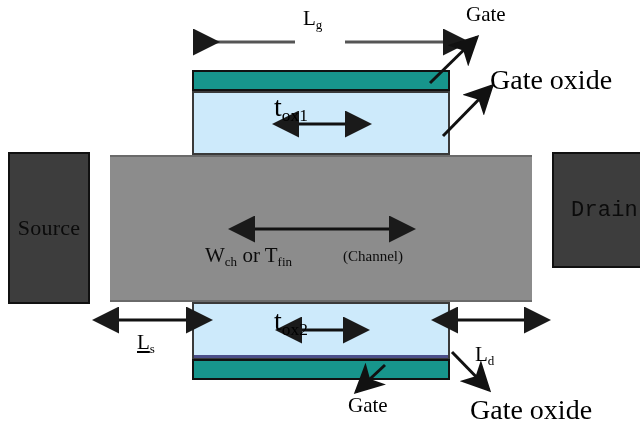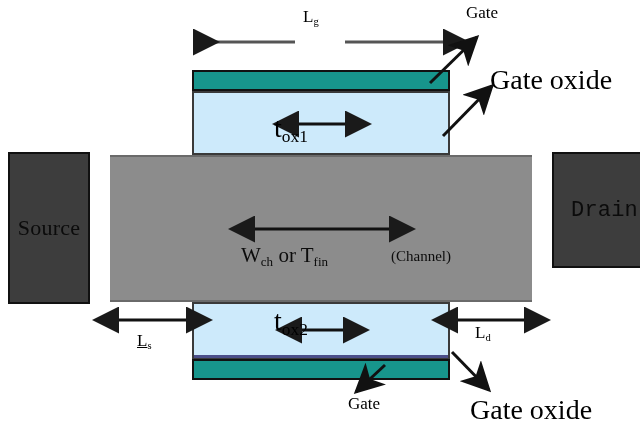--- a/index.html
+++ b/index.html
@@ -39,31 +39,31 @@
     background:#4b4f8a;
   }
 
   
   .lbl{
     position:absolute;
     color:#000;
     white-space:nowrap;
     line-height:1;
   }
-  .lbl.big{font-size:17px;}
+  .lbl.big{font-size:21px;}
   .lbl.mid{font-size:28px;}
   sub{font-size:.62em;vertical-align:-.28em;letter-spacing:0;}
 
   .chan-text{
     position:absolute;
     font-size:21px;color:#0c0c0c;white-space:nowrap;
   }
   .chan-sub{
     position:absolute;
-    font-size:15px;color:#0c0c0c;white-space:nowrap;margin-left:48px;
+    font-size:15px;color:#0c0c0c;white-space:nowrap;
   }
 
   svg.ov{position:absolute;left:0;top:0;width:640px;height:426px;overflow:visible;}
 </style>
 </head>
 <body>
 
 <div id="stage">
 
   <div class="block gatebar" style="left:192px;top:70px;width:258px;height:21px;"></div>
@@ -132,40 +132,40 @@
   </svg>
 
   <div class="lbl big" style="left:303px;top:8px;">
     <span>L</span><sub>g</sub>
   </div>
 
   <div class="lbl big" style="left:466px;top:4px;">Gate</div>
 
   <div class="lbl mid" style="left:490px;top:66px;">Gate oxide</div>
 
-  <div class="lbl mid" style="left:274px;top:114px;text-align:center;">
+  <div class="lbl mid" style="left:274px;top:93px;text-align:center;">
     <span>t</span><sub>ox1</sub>
   </div>
 
-  <div class="chan-text" style="left:205px;top:243px;margin-left:36px;">
+  <div class="chan-text" style="left:205px;top:243px;">
     <span>W</span><sub>ch</sub>
     <span>or</span>
     <span>T</span><sub>fin</sub>
   </div>
   <div class="chan-sub" style="left:343px;top:248px;">(Channel)</div>
 
   <div class="lbl mid" style="left:274px;top:307px;">
     <span>t</span><sub>ox2</sub>
   </div>
 
   <div class="lbl big" style="left:137px;top:332px;text-decoration:underline;">
     <span>L</span><sub>s</sub>
   </div>
 
-  <div class="lbl big" style="left:475px;top:324px;">
+  <div class="lbl big" style="left:475px;top:344px;">
     <span>L</span><sub>d</sub>
   </div>
 
   <div class="lbl big" style="left:348px;top:395px;">Gate</div>
 
   <div class="lbl mid" style="left:470px;top:396px;">Gate oxide</div>
 
 </div>
 
 </body></html>

